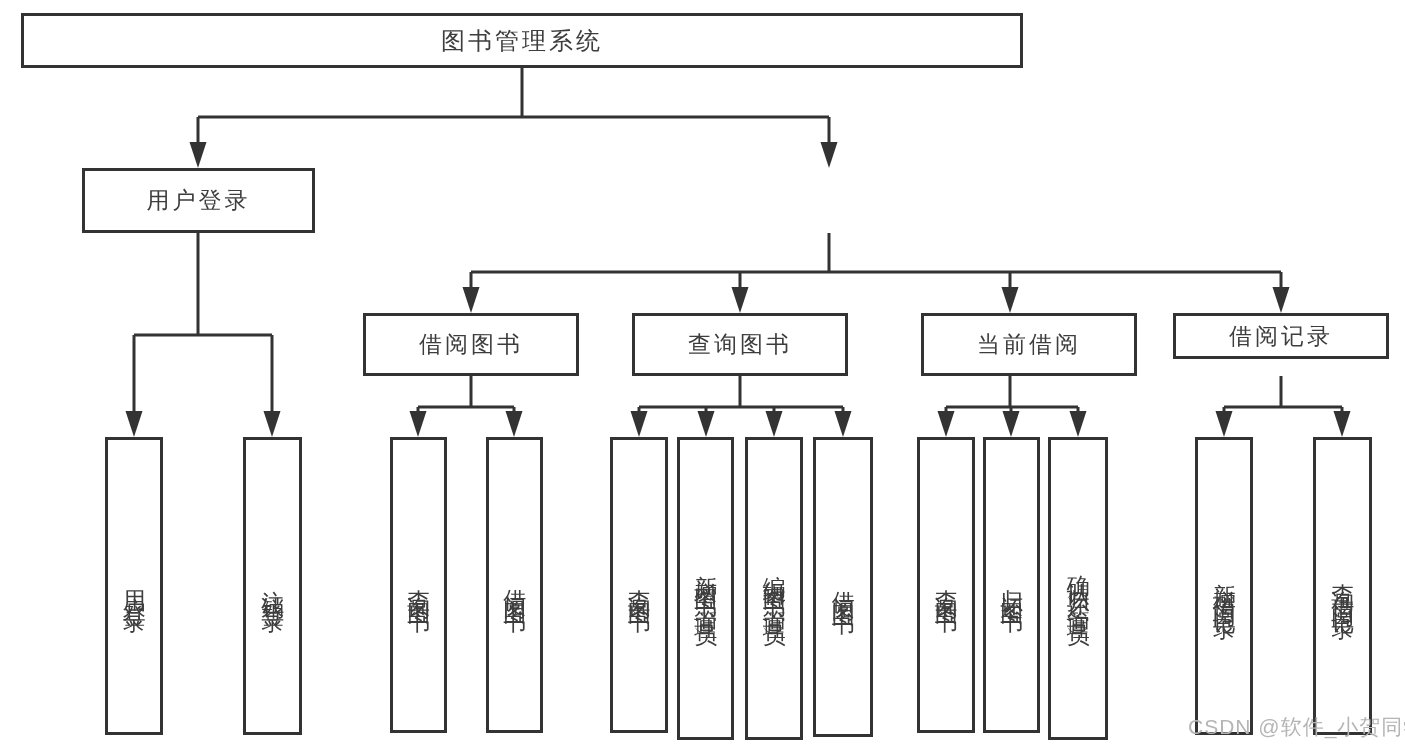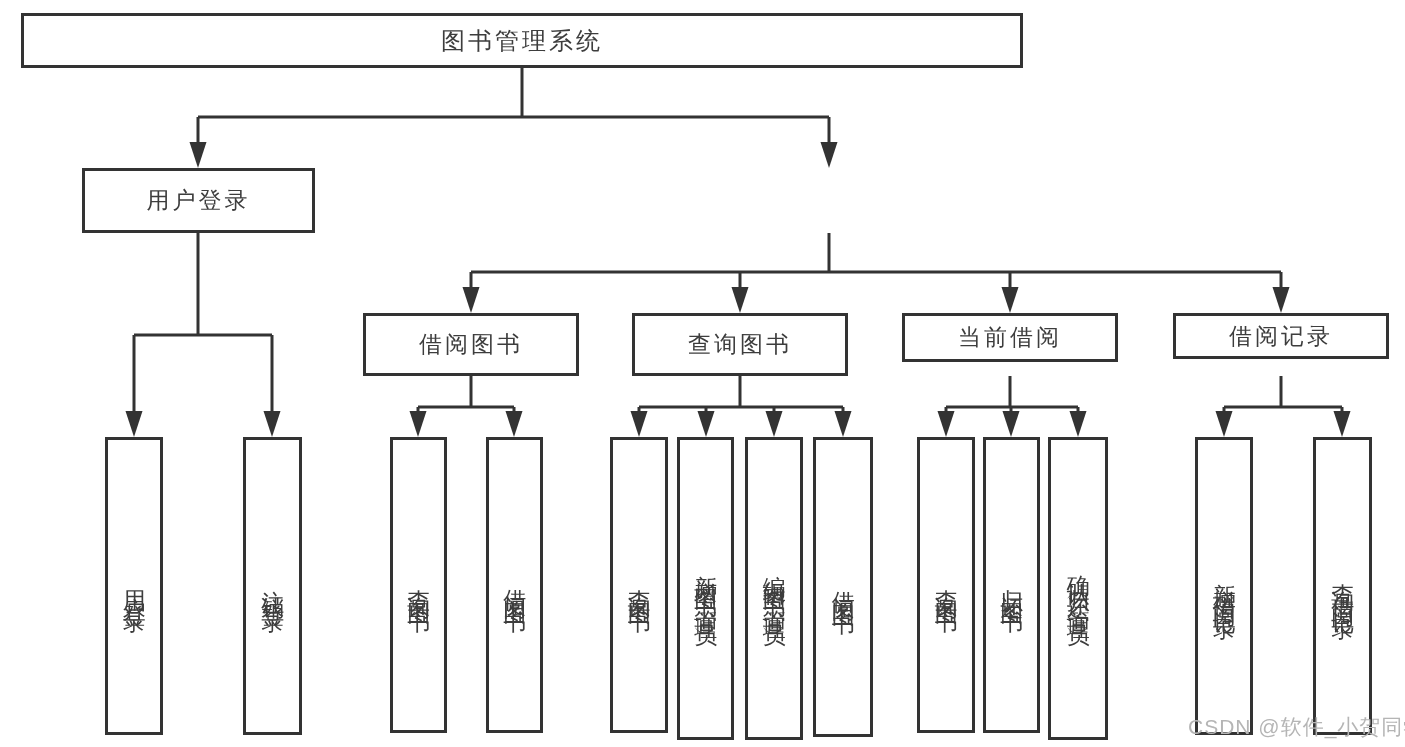--- a/index.html
+++ b/index.html
@@ -112,21 +112,21 @@
       <path d="M1342,407 V419" stroke="#333333" stroke-width="3" fill="none"></path>
       <polygon points="1333.5,411 1350.5,411 1342,437" fill="#333333"></polygon>
     </svg>
 
   <div class="node h root" style="left:21px;top:13px;width:1002px;height:55px">图书管理系统</div>
 
   <div class="node h" style="left:82px;top:168px;width:233px;height:65px">用户登录</div>
 
   <div class="node h" style="left:363px;top:313px;width:216px;height:63px">借阅图书</div>
   <div class="node h" style="left:632px;top:313px;width:216px;height:63px">查询图书</div>
-  <div class="node h" style="left:902px;top:313px;width:216px;height:49px">当前借阅</div>
+  <div class="node h" style="left:921px;top:313px;width:216px;height:63px">当前借阅</div>
   <div class="node h" style="left:1173px;top:313px;width:216px;height:46px">借阅记录</div>
 
   <div class="node v" style="left:105px;top:437px;width:58px;height:298px">用户登录</div>
   <div class="node v" style="left:243px;top:437px;width:59px;height:298px">注销登录</div>
 
   <div class="node v" style="left:390px;top:437px;width:57px;height:296px">查询图书</div>
   <div class="node v" style="left:486px;top:437px;width:57px;height:296px">借阅图书</div>
 
   <div class="node v" style="left:610px;top:437px;width:58px;height:296px">查询图书</div>
   <div class="node v" style="left:677px;top:437px;width:57px;height:303px">新增图书（管理员）</div>

